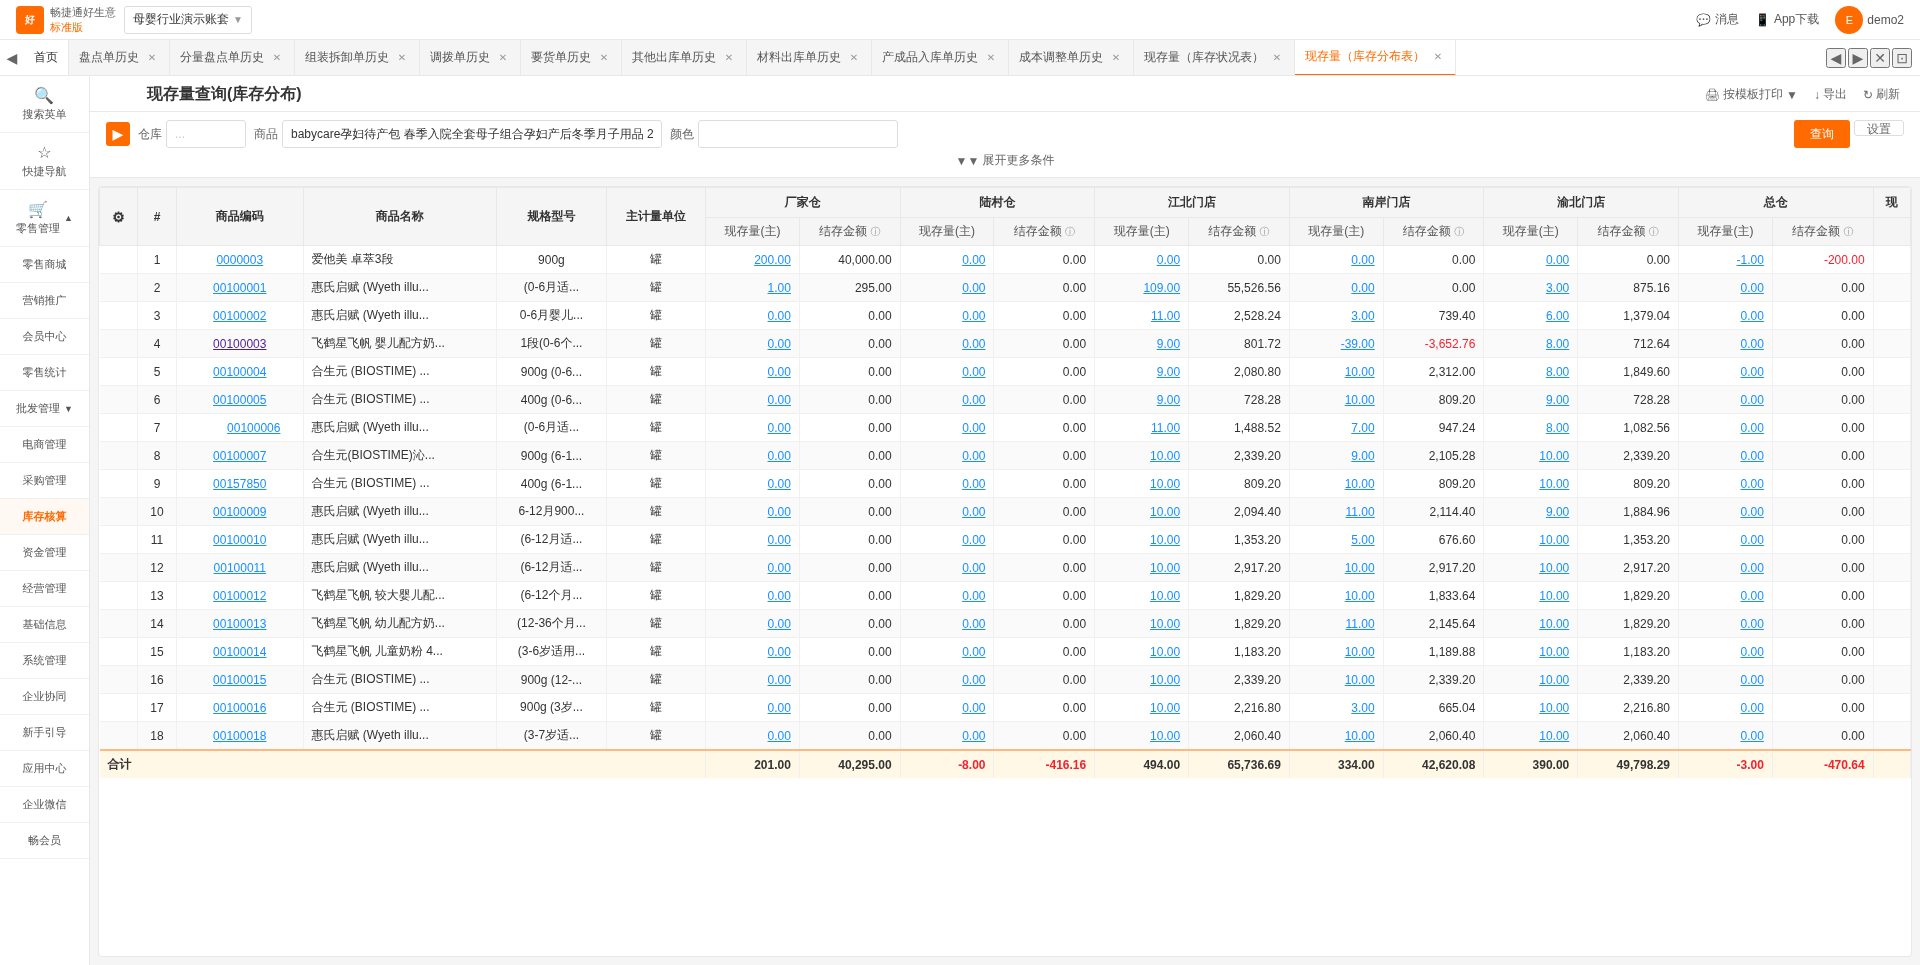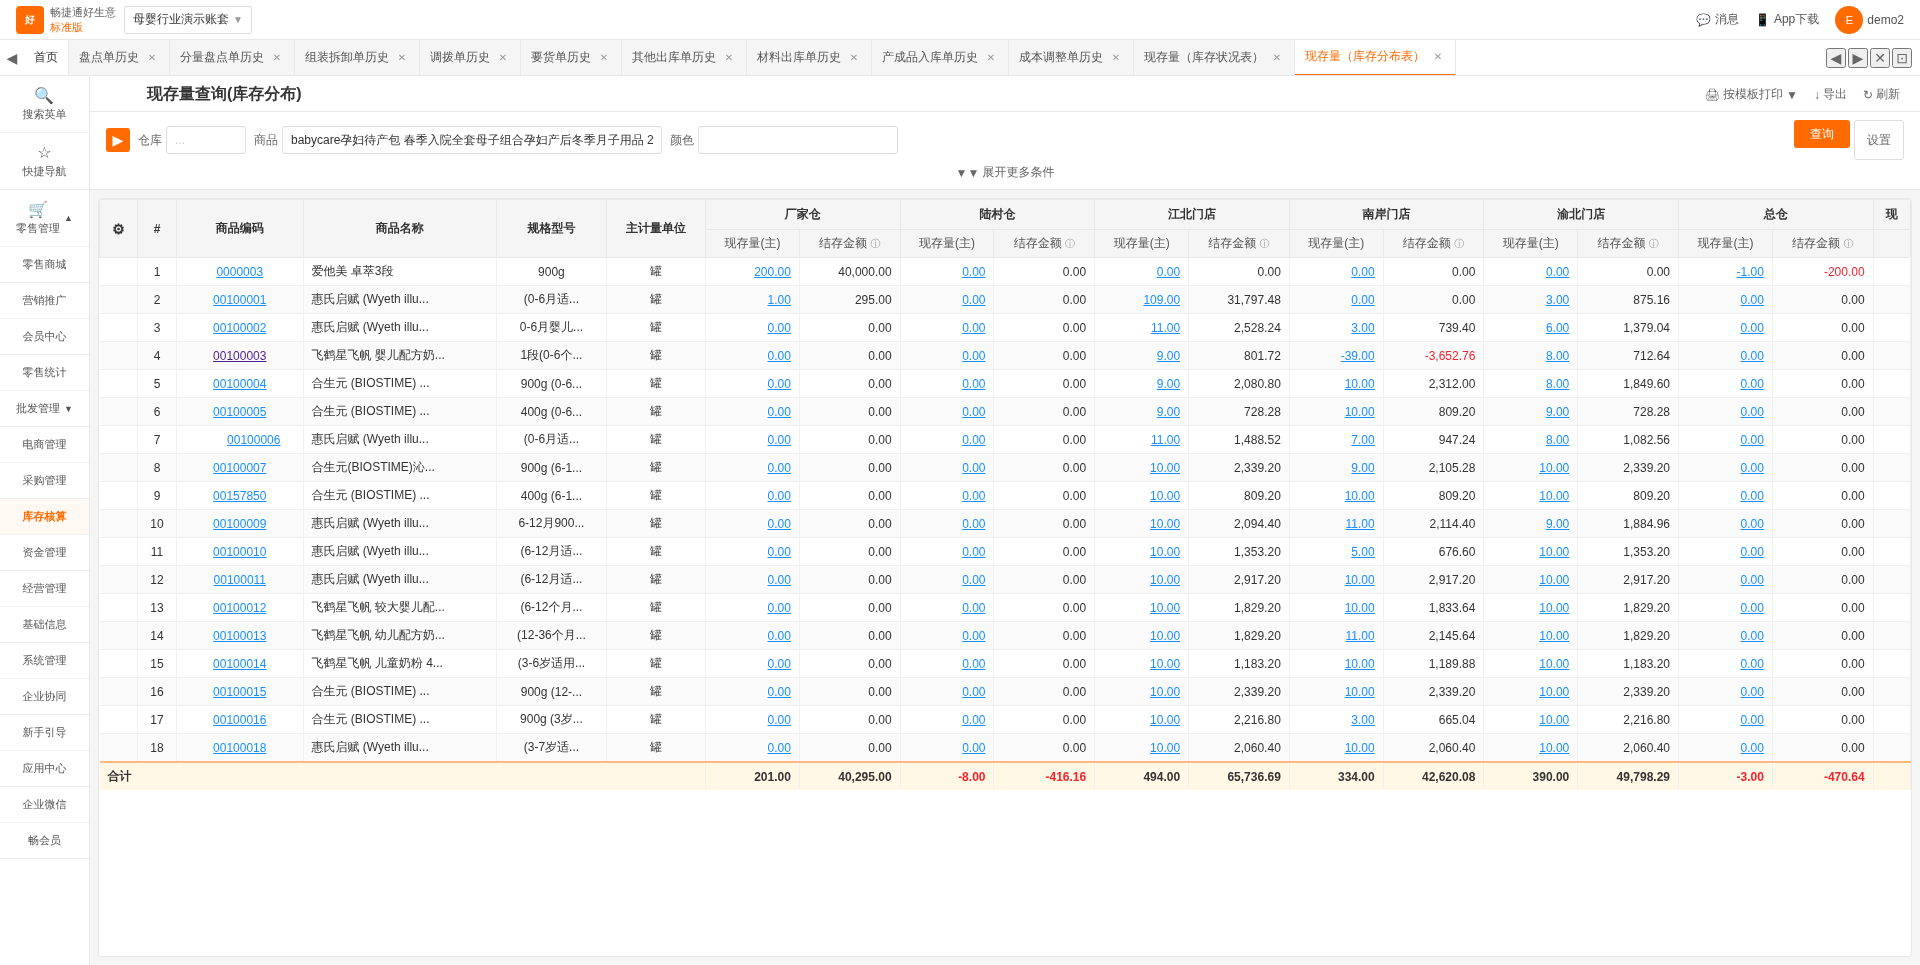--- a/index.html
+++ b/index.html
@@ -51,21 +51,21 @@
     .filter-row { display: flex; align-items: center; gap: 8px; margin-bottom: 4px; }
     .filter-toggle { width: 24px; height: 24px; background: #ff6b00; border-radius: 3px; display: flex; align-items: center; justify-content: center; color: white; cursor: pointer; font-size: 14px; }
     .filter-item { display: flex; align-items: center; gap: 4px; }
     .filter-label { color: #666; font-size: 12px; white-space: nowrap; }
     .filter-input { height: 28px; border: 1px solid #ddd; border-radius: 3px; padding: 0 8px; font-size: 12px; background: #fff; }
     .filter-input-long { width: 380px; }
     .filter-input-medium { width: 120px; }
     .filter-input-short { width: 80px; }
     .expand-btn { display: flex; align-items: center; gap: 3px; color: #666; font-size: 12px; cursor: pointer; margin-top: 4px; justify-content: center; }
     .search-btn { height: 28px; background: #ff6b00; color: white; border: none; border-radius: 3px; padding: 0 16px; font-size: 12px; cursor: pointer; }
-    .setting-btn { height: 40px; background: #fff; color: #666; border: 1px solid #ddd; border-radius: 3px; padding: 0 12px; font-size: 12px; cursor: pointer; }
+    .setting-btn { height: 16px; background: #fff; color: #666; border: 1px solid #ddd; border-radius: 3px; padding: 0 12px; font-size: 12px; cursor: pointer; }
 
     
     .table-area { flex: 1; overflow: auto; background: #fff; margin: 8px; border: 1px solid #e8e8e8; border-radius: 4px; }
     table { width: 100%; border-collapse: collapse; font-size: 12px; }
     thead { position: sticky; top: 0; z-index: 10; }
     .th-group { background: #f5f5f5; }
     .th-group th { padding: 6px 8px; text-align: center; border: 1px solid #e8e8e8; font-weight: bold; color: #333; white-space: nowrap; }
     .th-header th { background: #f5f5f5; padding: 5px 8px; text-align: center; border: 1px solid #e8e8e8; font-weight: 500; color: #555; white-space: nowrap; }
     tbody tr { border-bottom: 1px solid #f0f0f0; }
     td { padding: 5px 8px; text-align: center; border-right: 1px solid #f0f0f0; white-space: nowrap; }
@@ -360,21 +360,21 @@
     <td>2</td>
     <td style="color:#1890ff;text-decoration:underline;cursor:pointer;">00100001</td>
     <td class="text-left">惠氏启赋 (Wyeth illu...</td>
     <td>(0-6月适...</td>
     <td>罐</td>
     <td style="color:#1890ff;text-decoration:underline;cursor:pointer;" class="text-right">1.00</td>
     <td class="text-right">295.00</td>
     <td style="color:#1890ff;text-decoration:underline;cursor:pointer;" class="text-right">0.00</td>
     <td class="text-right">0.00</td>
     <td style="color:#1890ff;text-decoration:underline;cursor:pointer;" class="text-right">109.00</td>
-    <td class="text-right">31,797.48</td>
+    <td class="text-right">55,526.56</td>
     <td style="color:#1890ff;text-decoration:underline;cursor:pointer;" class="text-right ">0.00</td>
     <td class="text-right ">0.00</td>
     <td style="color:#1890ff;text-decoration:underline;cursor:pointer;" class="text-right">3.00</td>
     <td class="text-right">875.16</td>
     <td style="color:#1890ff;text-decoration:underline;cursor:pointer;" class="text-right ">0.00</td>
     <td class="text-right ">0.00</td>
     <td></td>
   </tr>
             <tr>
     <td class="gear-icon-cell"></td>

